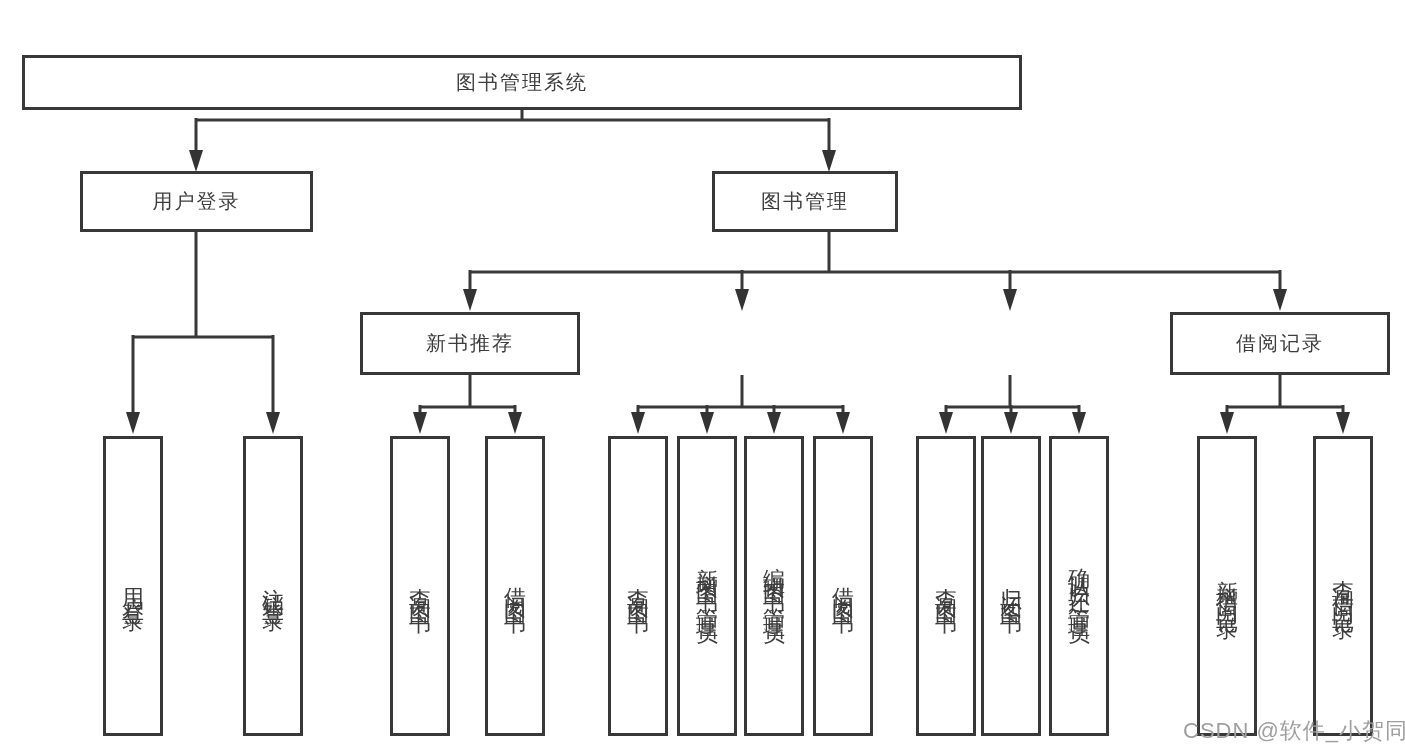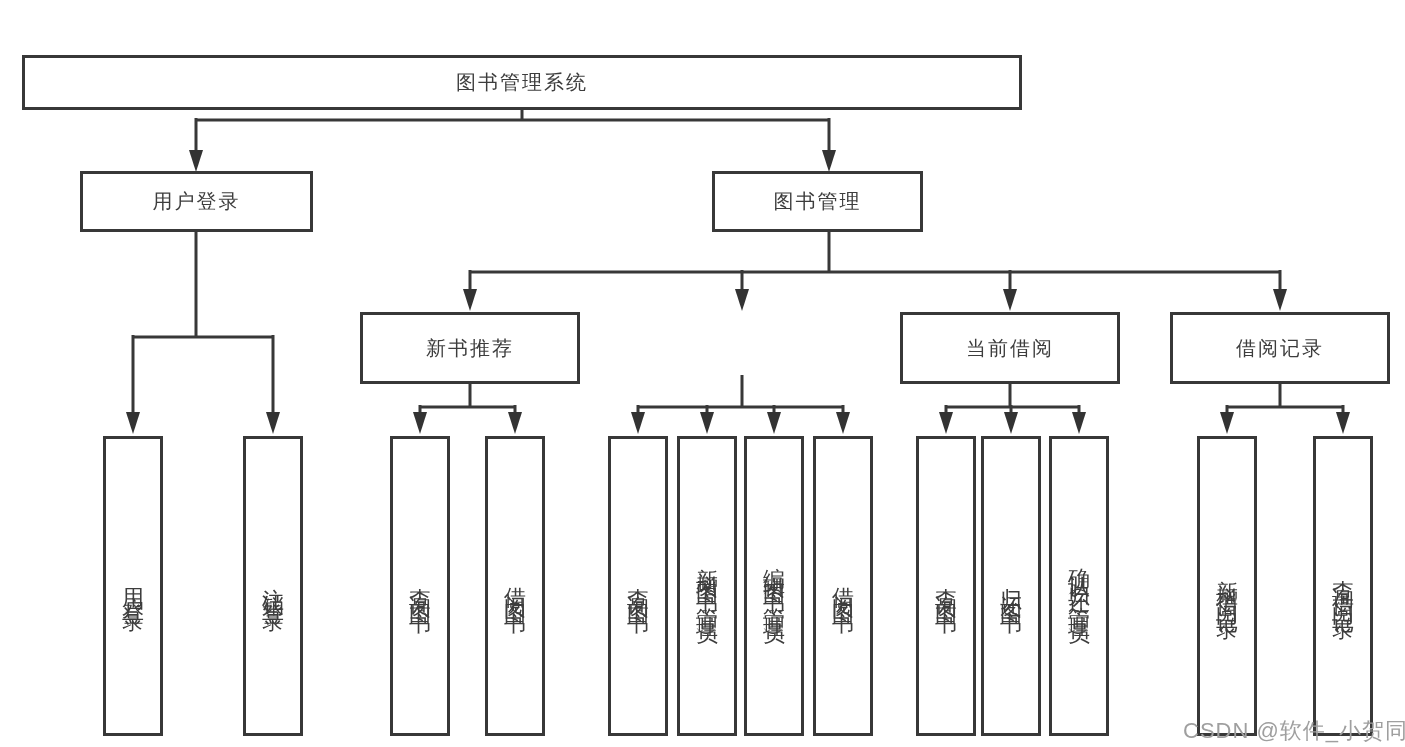--- a/index.html
+++ b/index.html
@@ -21,22 +21,22 @@
     border:3px solid #383838;
     display:flex;align-items:center;justify-content:center;
     color:#3d3d3d;
     font-size:20px;
     letter-spacing:2px;
     text-align:center;
     white-space:nowrap;
   }
   .root{left:22px;top:12px;width:1000px;height:55px;margin-top:43px;}
   .lvl2-a{left:80px;top:171px;width:233px;height:61px;}
-  .lvl2-b{left:712px;top:171px;width:211px;height:61px;}
-  .lvl3{top:312px;width:220px;height:72px;}
+  .lvl2-b{left:712px;top:171px;width:186px;height:61px;}
+  .lvl3{top:312px;width:220px;height:63px;}
   .l3-0{left:360px;}
   .l3-1{left:632px;}
   .l3-2{left:900px;}
   .l3-3{left:1170px;}
   .leaf{
     top:436px;width:60px;height:300px;
     writing-mode:vertical-rl;
     text-orientation:mixed;
     font-size:22px;
     letter-spacing:8px;
@@ -95,21 +95,20 @@
     <polygon points="1220,412 1234,412 1227,434"></polygon>
     <polygon points="1336,412 1350,412 1343,434"></polygon>
   </svg>
 
   <div class="node root">图书管理系统</div>
 
   <div class="node lvl2-a">用户登录</div>
   <div class="node lvl2-b">图书管理</div>
 
   <div class="node lvl3 l3-0">新书推荐</div>
-  <div class="node lvl3 l3-2">当前借阅</div>
   <div class="node lvl3 l3-3">借阅记录</div>
 
   <div class="node leaf lf-a0">用户登录</div>
   <div class="node leaf lf-a1">注销登录</div>
 
   <div class="node leaf lf-b0">查询图书</div>
   <div class="node leaf lf-b1">借阅图书</div>
 
   <div class="node leaf lf-c0">查询图书</div>
   <div class="node leaf lf-c1">新增图书（管理员）</div>

